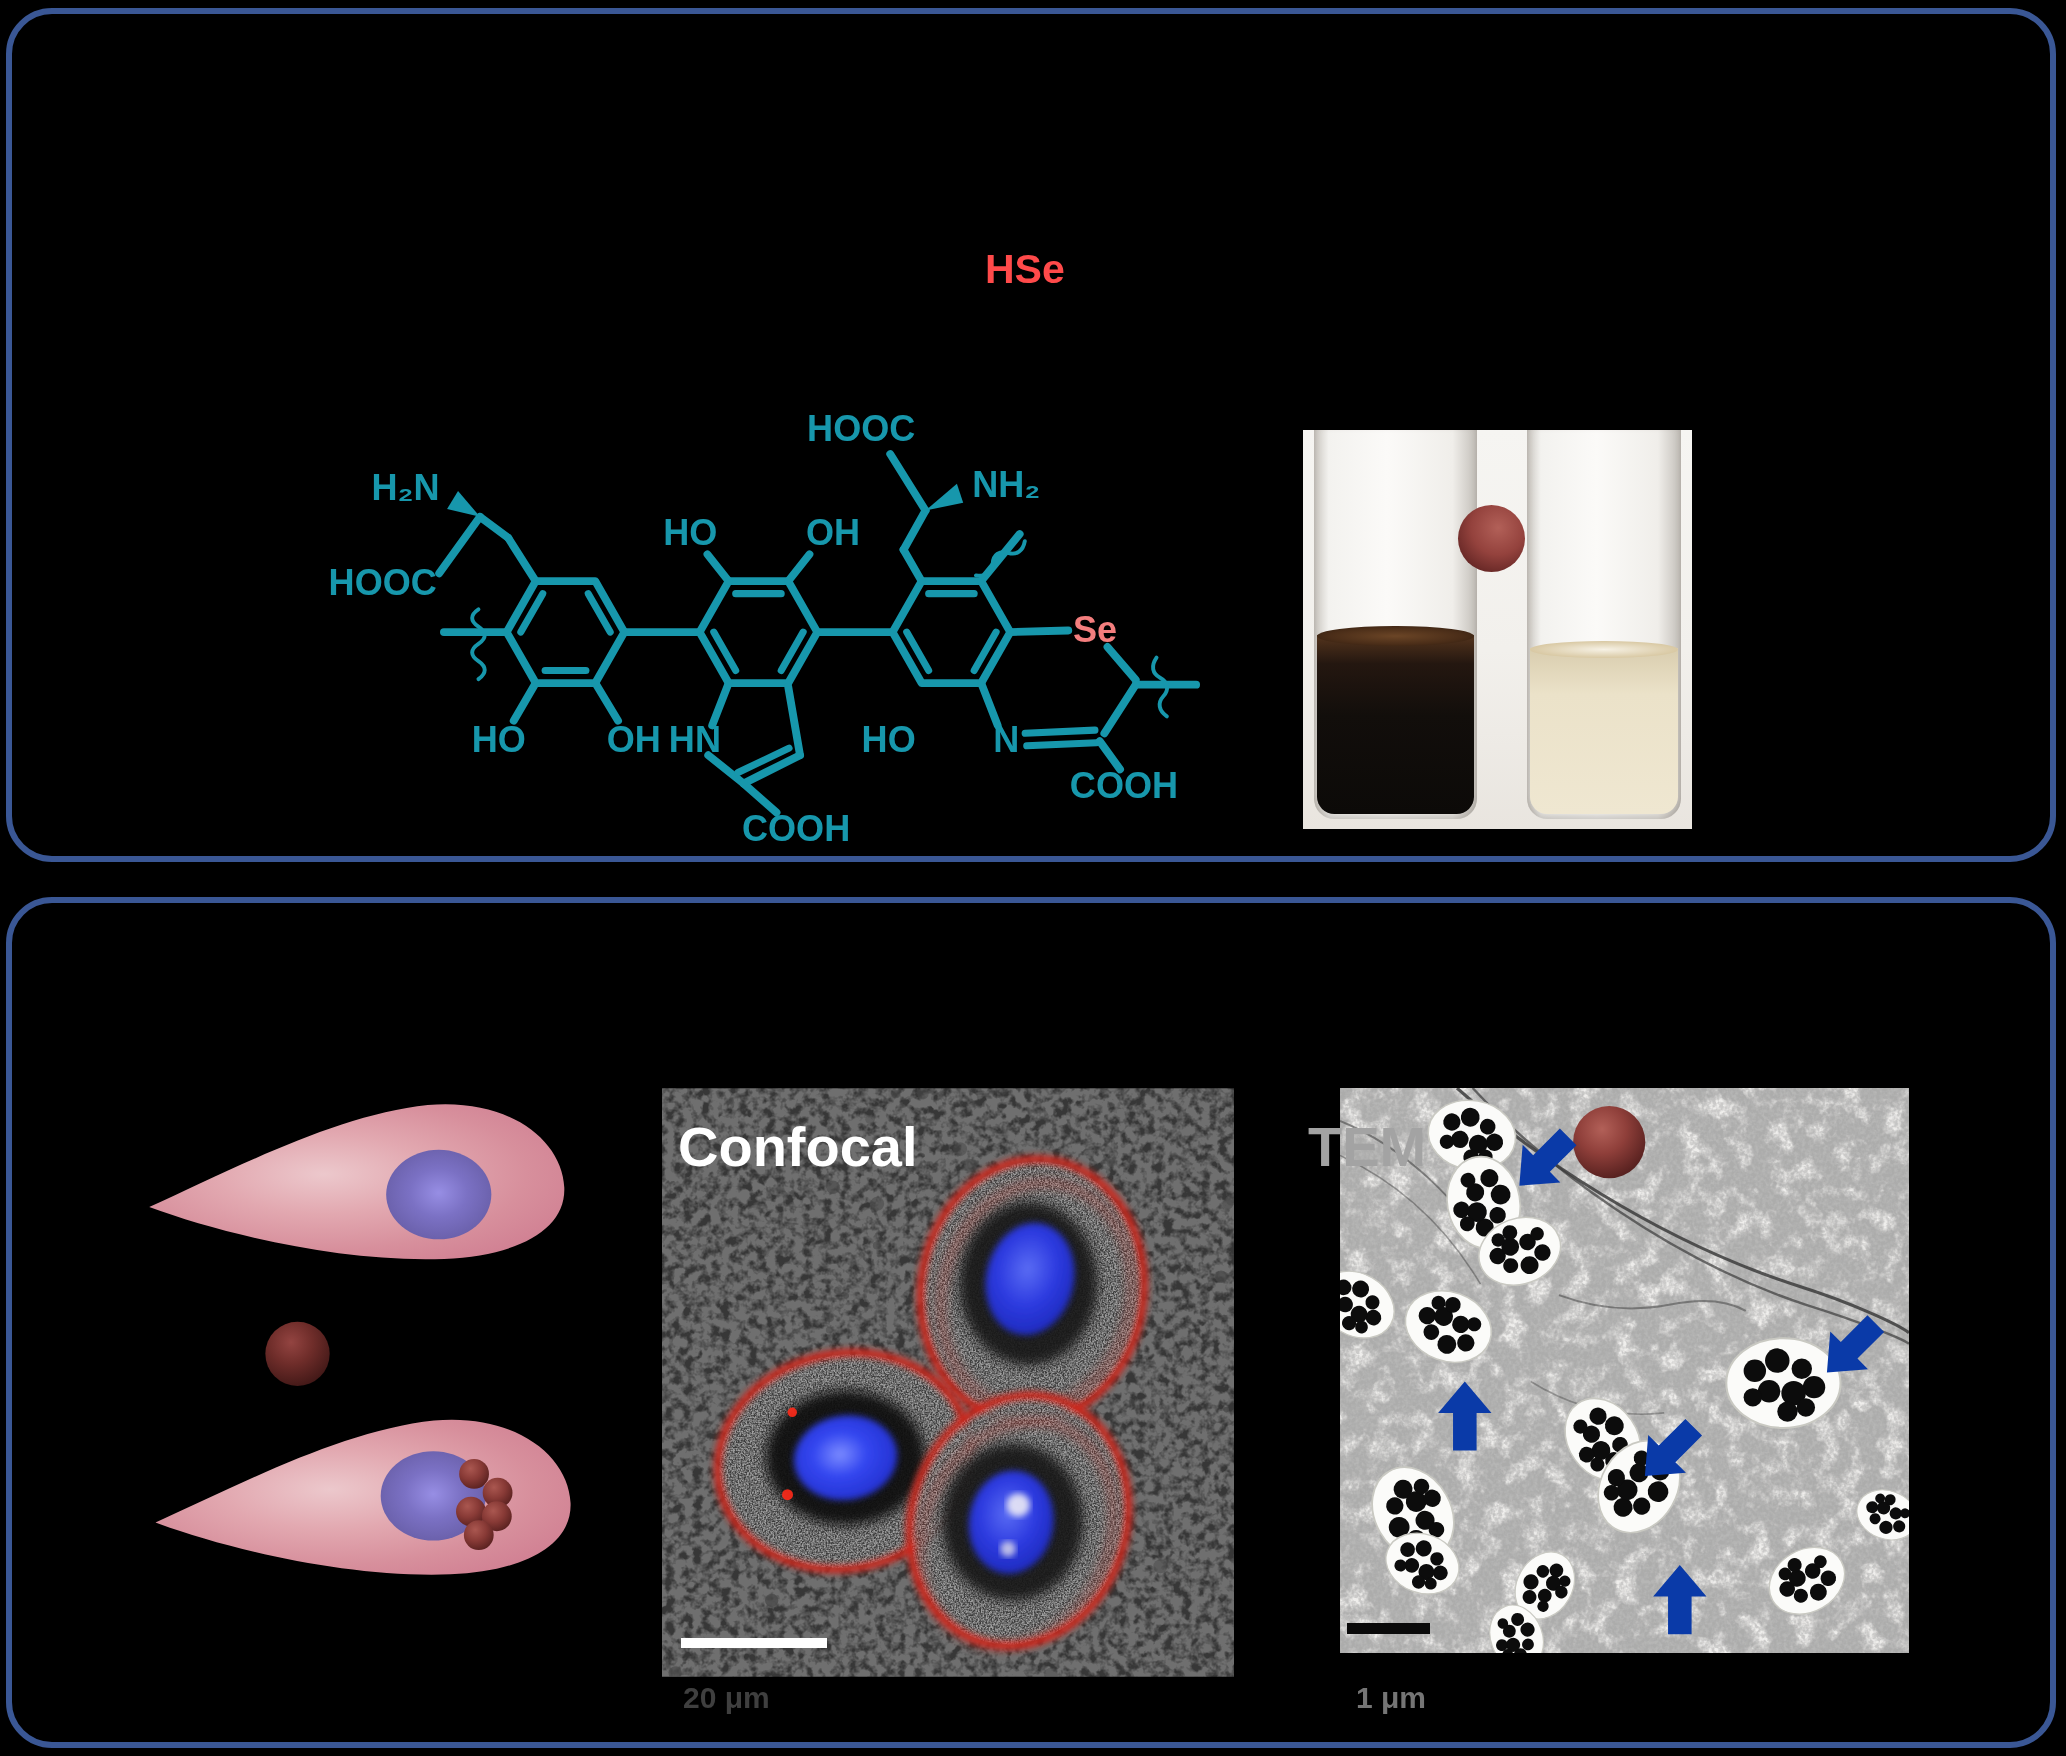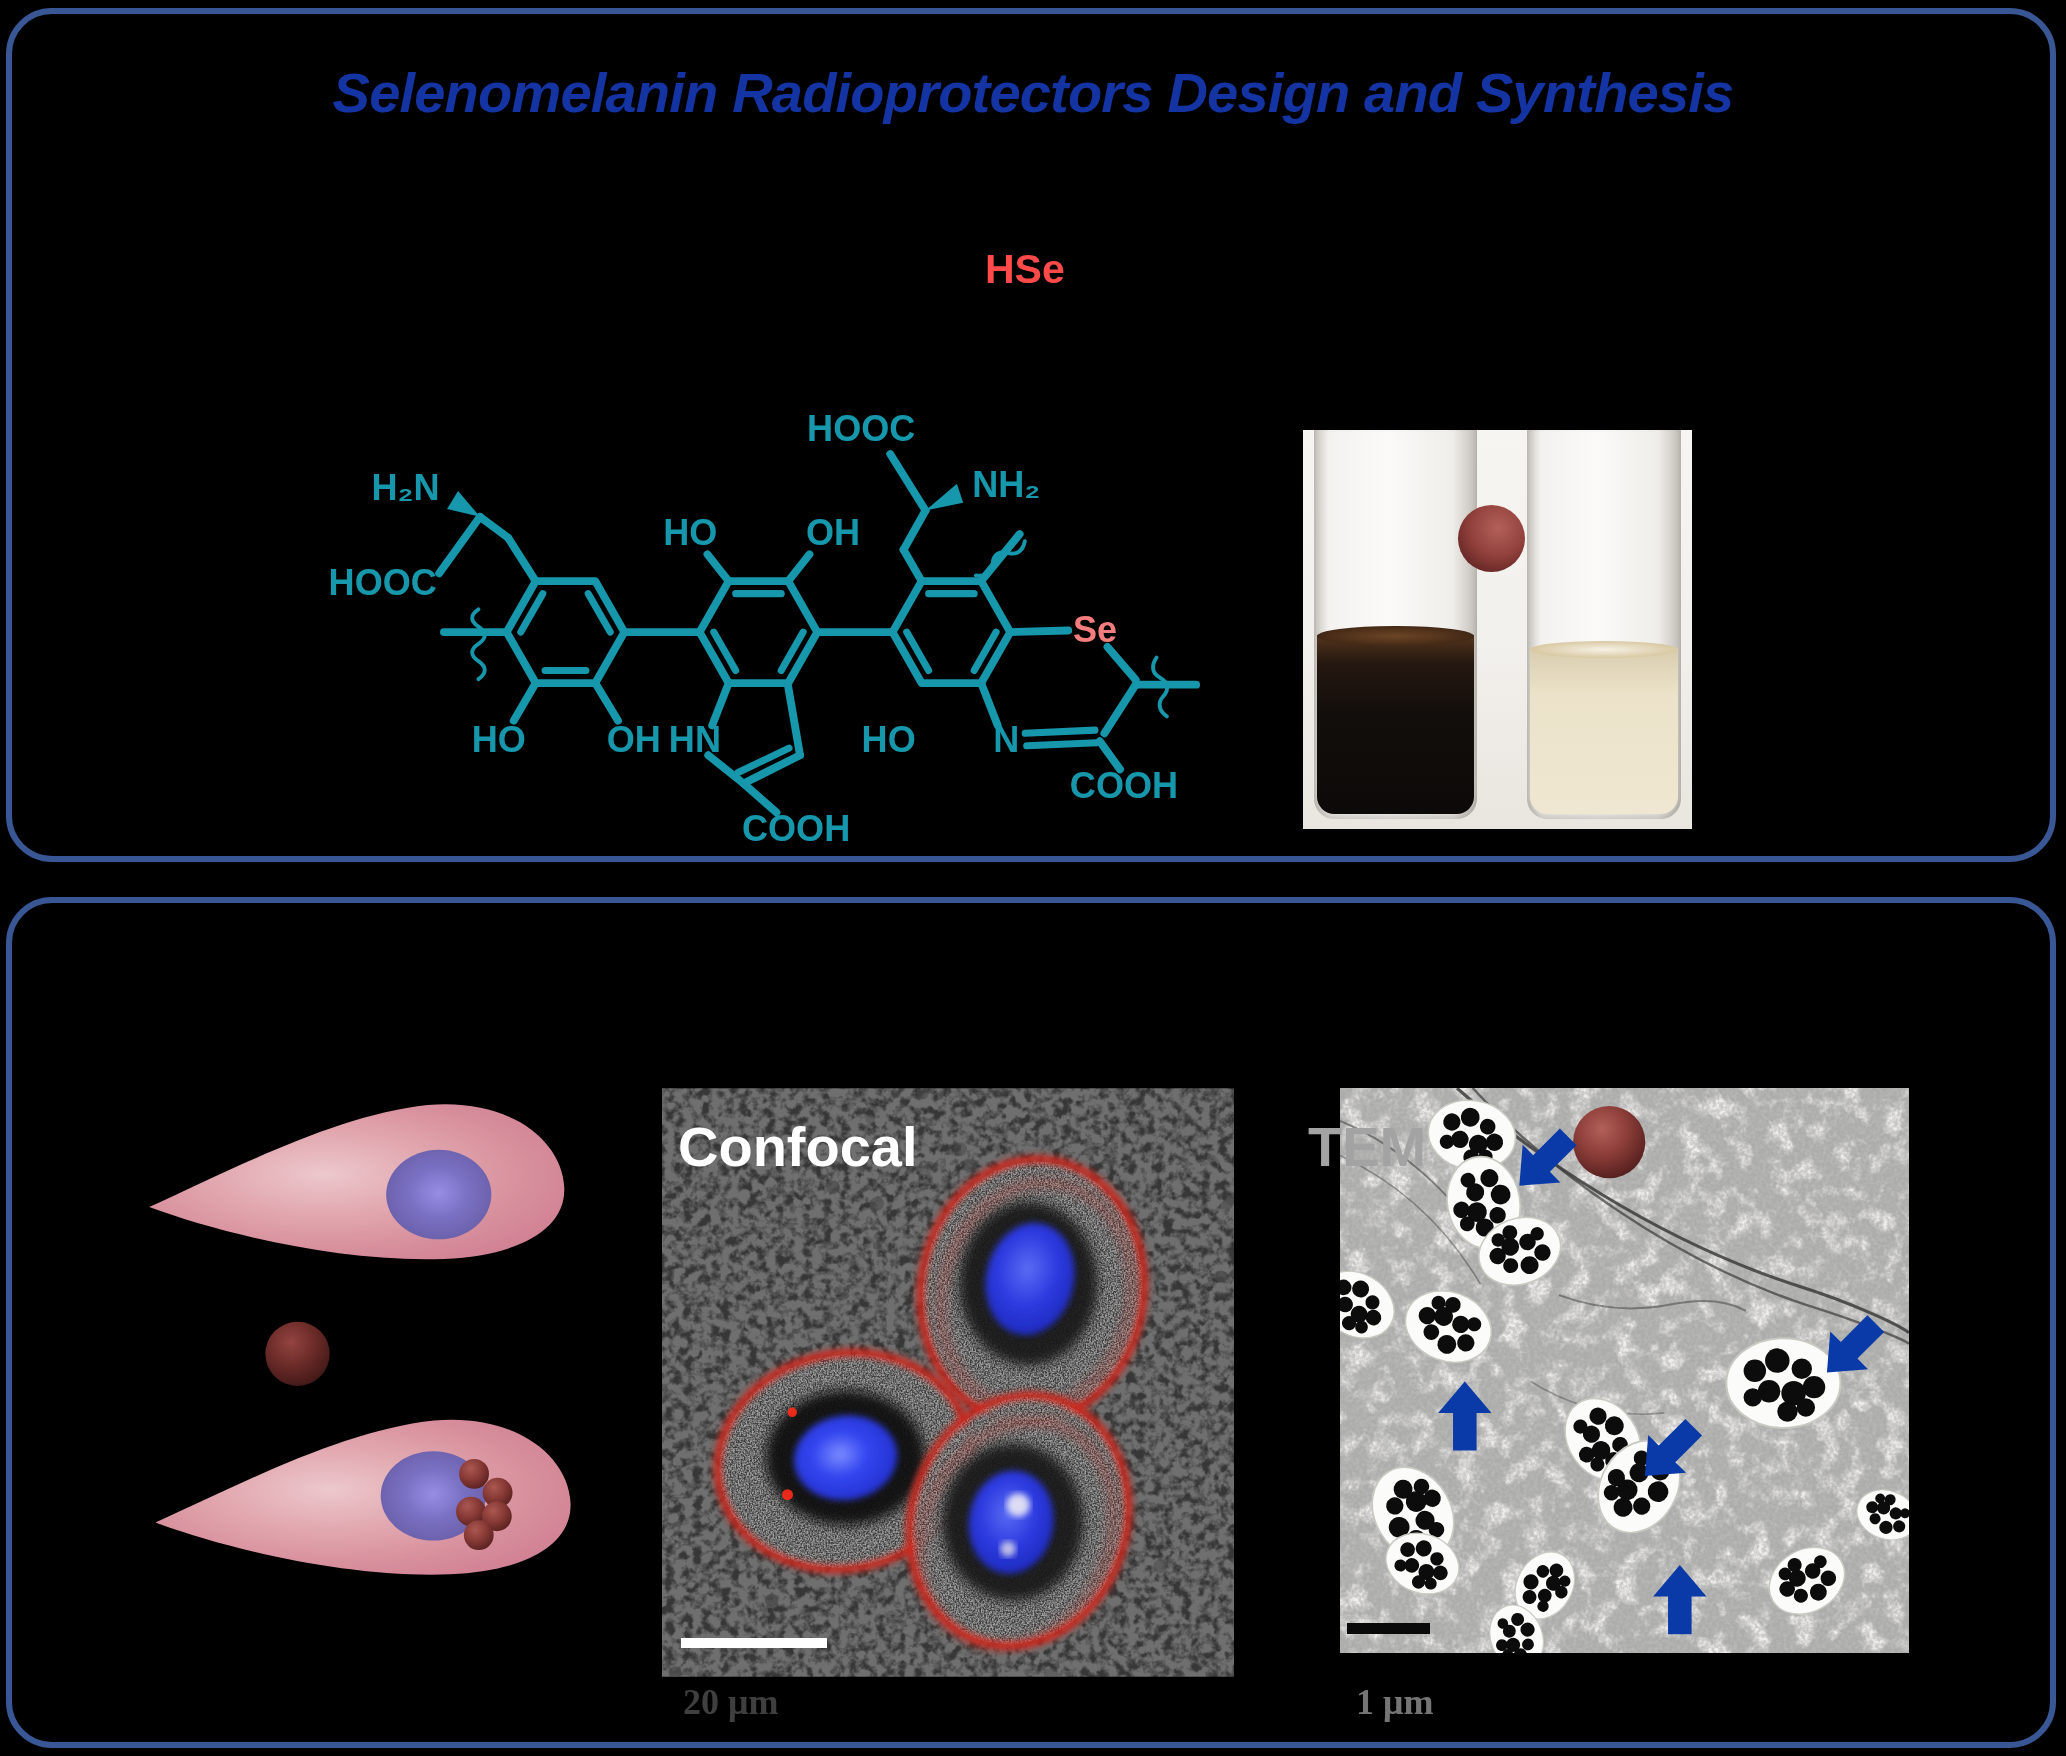--- a/index.html
+++ b/index.html
@@ -34,33 +34,32 @@
   .sphere{position:absolute;border-radius:50%;}
   #photo-sphere{left:155px;top:75px;width:67px;height:67px;
       background:radial-gradient(circle at 60% 34%,#b26058 0%,#94423d 45%,#6b2a28 75%,#4a1b1a 100%);}
   
   .micro-label{position:absolute;font-weight:bold;font-size:56px;}
   #confocal-label{left:678px;top:1114px;color:#ffffff;}
   #tem-label{left:1308px;top:1114px;color:#a3a3a3;}
   .scalebar{position:absolute;}
   #confocal-bar{left:681px;top:1638px;width:146px;height:10.2px;background:#ffffff;}
   #tem-bar{left:1347px;top:1623px;width:83px;height:11px;background:#0a0a0a;}
-  .scale-text{position:absolute;font-weight:bold;font-size:36px;font-family:Liberation Serif, serif;}
+  .scale-text{position:absolute;font-weight:bold;font-size:30px;}
   #confocal-scale{left:683px;top:1681px;color:#3f3f3f;}
   #tem-scale{left:1350px;top:1681px;color:#757575;margin-left:6px;}
   svg{position:absolute;}
   text.atom{font-family:"Liberation Sans","DejaVu Sans",sans-serif;font-weight:bold;font-size:46px;}
 </style>
 </head>
 <body>
 
 <div id="stage">
 
   <div id="panel-top" class="panel"></div>
-  <div id="title-top" class="panel-title">Selenomelanin Radioprotectors Design and Synthesis</div>
   <div id="hse-label">HSe</div>
 
   <svg id="structure-svg" style="left:298px;top:385px" width="957" height="502" viewBox="380 490 1220 640">
     <g stroke="#1797ac" stroke-width="10" fill="none" stroke-linecap="round" stroke-linejoin="round">
 
       <path d="M 646 805 L 683 740 L 759 740 L 796 805 L 759 870 L 683 870 Z"></path>
       <path d="M 892 805 L 929 740 L 1005 740 L 1042 805 L 1005 870 L 929 870 Z"></path>
       <path d="M 1138 805 L 1175 740 L 1251 740 L 1288 805 L 1251 870 L 1175 870 Z"></path>
 
       <g stroke-width="9">

